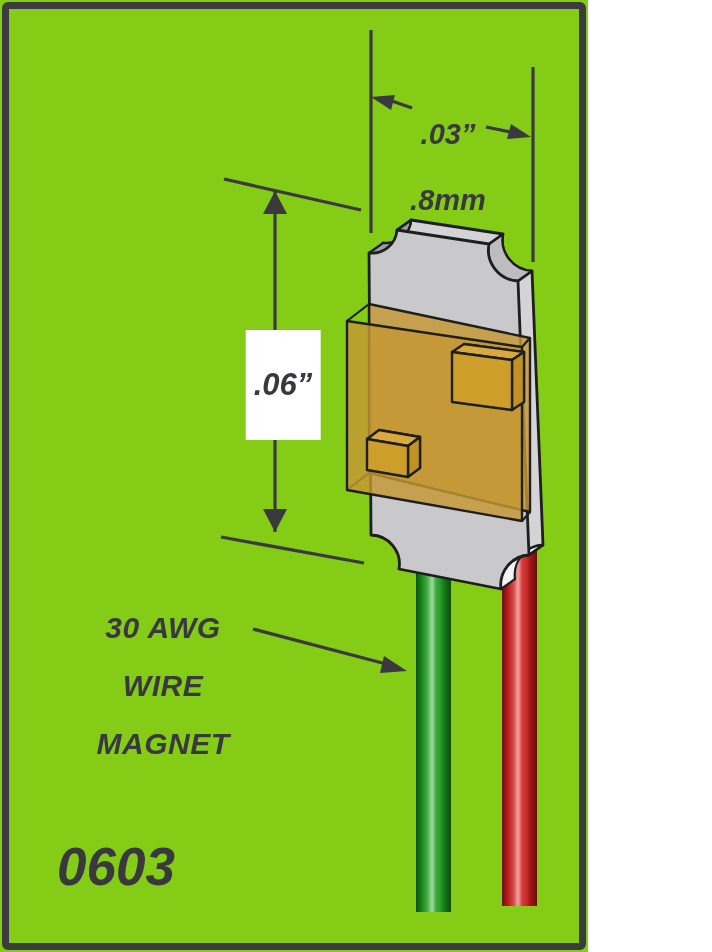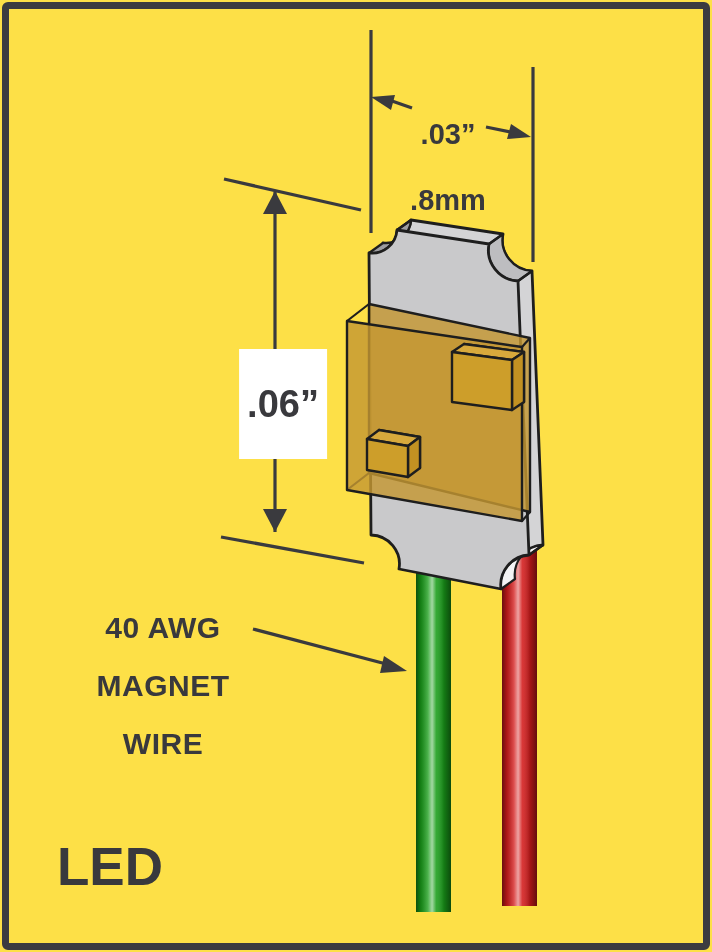--- a/index.html
+++ b/index.html
@@ -1,25 +1,25 @@
 <!DOCTYPE html>
 <html><head>
 <meta charset="utf-8">
 <style>
   html,body{margin:0;padding:0;width:712px;height:952px;background:#ffffff;overflow:hidden;}
-  .stage{position:relative;width:712px;height:952px;background:#fde047;
-         font-family:"Liberation Sans", sans-serif;}
+  .stage{position:relative;width:588px;height:952px;background:#84cc16;
+         font-family:"Liberation Sans", sans-serif;font-style:italic;}
   .frame{position:absolute;inset:2px;border:7px solid #3B3B40;border-radius:6px;pointer-events:none;}
   svg.art{position:absolute;left:0;top:0;}
   .label{position:absolute;font-weight:bold;color:#39393D;text-align:center;
          white-space:pre-line;line-height:1;}
   .label.centered{transform:translateX(-50%);}
   .lbl-line{display:block;}
   .dim-width{left:448px;top:85px;font-size:29px;line-height:33px;}
-  .dim-height{left:283px;top:349px;font-size:38px;line-height:34px;background:#ffffff;padding:4px 8px;}
+  .dim-height{left:283px;top:330px;font-size:31px;line-height:34px;background:#ffffff;padding:4px 8px;}
   .wire-note{left:163px;top:584px;font-size:30px;line-height:29px;letter-spacing:0.5px;}
   .part-id{left:57px;top:787px;font-size:53px;line-height:53px;text-align:left;}
 </style>
 </head>
 <body>
 
 <div class="stage">
 
   <svg class="art" width="712" height="952" viewBox="0 0 712 952">
     <defs>
@@ -112,23 +112,24 @@
   <div class="label centered dim-width">
     <span class="lbl-line">.03”</span>
     <span class="lbl-line">.8mm</span>
   </div>
 
   <div class="label centered dim-height">
     <span class="lbl-line">.06”</span>
   </div>
 
   <div class="label centered wire-note">
-    <span class="lbl-line">40 AWG</span>
+    <span class="lbl-line">30 AWG</span>
+    <span class="lbl-line">WIRE</span>
     <span class="lbl-line">MAGNET</span>
-    <span class="lbl-line">WIRE</span>
   </div>
 
   <div class="label part-id">
+    <span class="lbl-line">0603</span>
     <span class="lbl-line">LED</span>
   </div>
 
   <div class="frame"></div>
 </div>
 
 </body></html>

